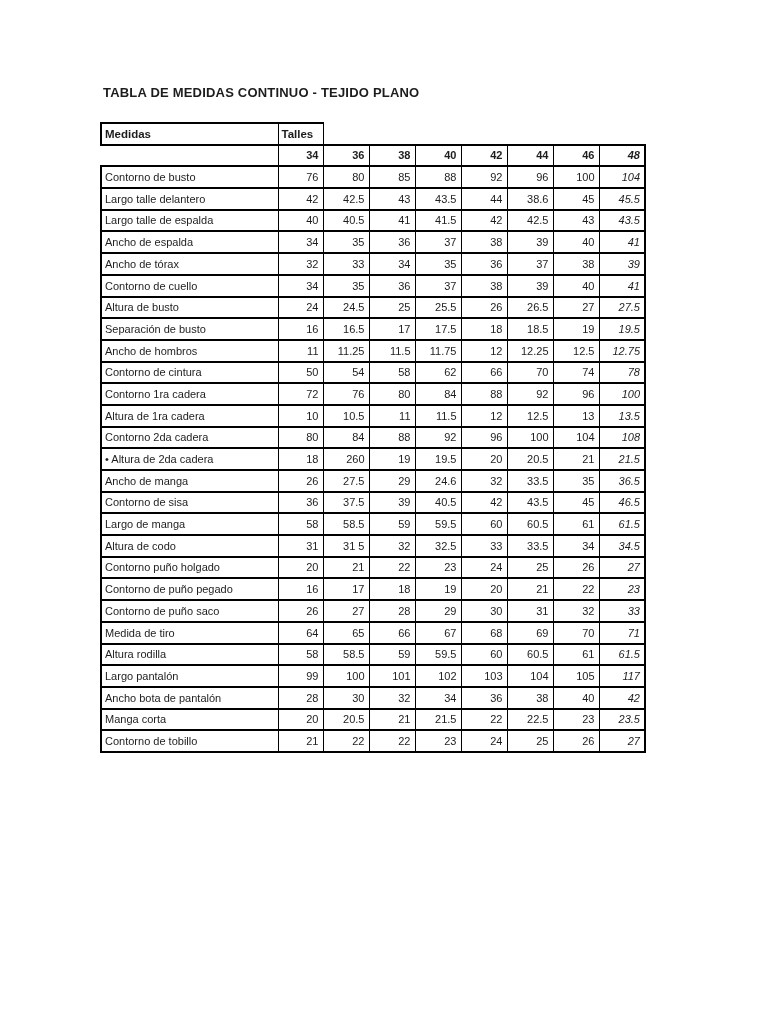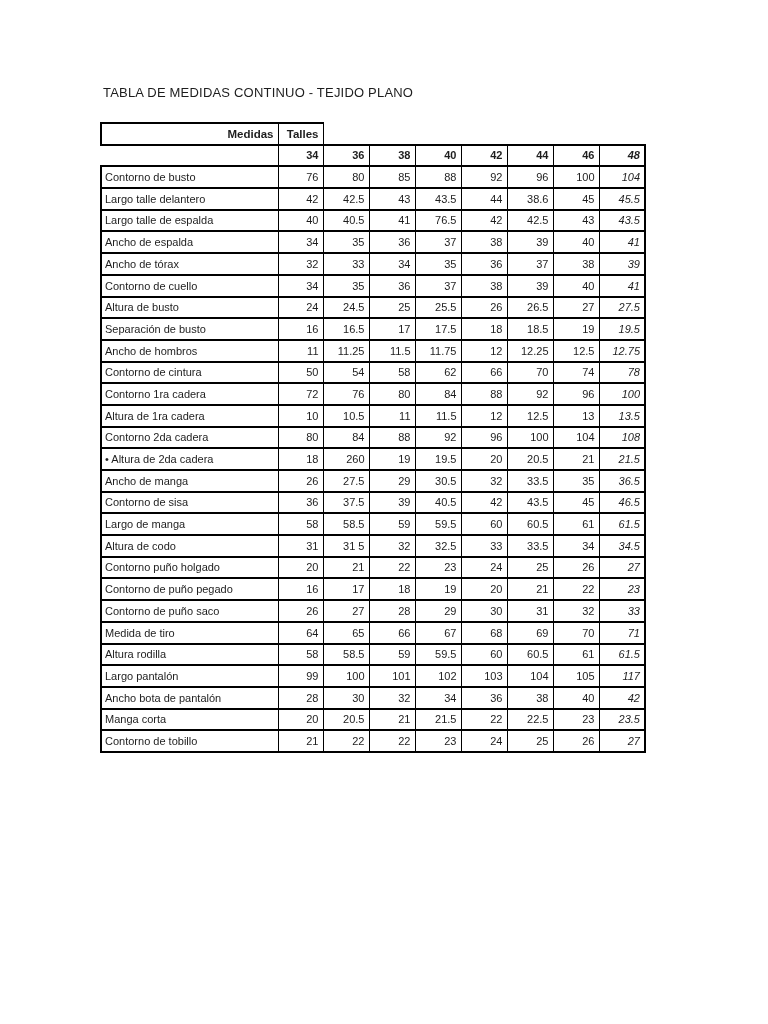--- a/index.html
+++ b/index.html
@@ -15,21 +15,21 @@
     font-family: "Liberation Sans", sans-serif;
     color: #1d1d1d;
     overflow: hidden;
   }
   .title {
     position: absolute;
     left: 103px;
     top: 85px;
     margin: 0;
     font-size: 13px;
-    font-weight: normal;
+    font-weight: bold;
     letter-spacing: 0.2px;
     color: #1d1d1d;
     white-space: nowrap;
   }
   table.measures {
     position: absolute;
     left: 100px;
     top: 122px;
     border-collapse: collapse;
     table-layout: fixed;
@@ -55,21 +55,21 @@
   table.measures td.num {
     text-align: right;
   }
   table.measures td.size {
     font-weight: bold;
     text-align: right;
   }
   table.measures td.hdr {
     font-weight: bold;
     font-size: 11.5px;
-    text-align: right;
+    text-align: left;
   }
   table.measures td.last {
     border-right-width: 2px;
     font-style: italic;
   }
   table.measures td.blank {
     border: none;
   }
 </style>
 </head>
@@ -130,21 +130,21 @@
           <td class="num">44</td>
           <td class="num">38.6</td>
           <td class="num">45</td>
           <td class="num last">45.5</td>
         </tr>
         <tr>
           <td class="lbl">Largo talle de espalda</td>
           <td class="num">40</td>
           <td class="num">40.5</td>
           <td class="num">41</td>
-          <td class="num">76.5</td>
+          <td class="num">41.5</td>
           <td class="num">42</td>
           <td class="num">42.5</td>
           <td class="num">43</td>
           <td class="num last">43.5</td>
         </tr>
         <tr>
           <td class="lbl">Ancho de espalda</td>
           <td class="num">34</td>
           <td class="num">35</td>
           <td class="num">36</td>
@@ -262,21 +262,21 @@
           <td class="num">20</td>
           <td class="num">20.5</td>
           <td class="num">21</td>
           <td class="num last">21.5</td>
         </tr>
         <tr>
           <td class="lbl">Ancho de manga</td>
           <td class="num">26</td>
           <td class="num">27.5</td>
           <td class="num">29</td>
-          <td class="num">30.5</td>
+          <td class="num">24.6</td>
           <td class="num">32</td>
           <td class="num">33.5</td>
           <td class="num">35</td>
           <td class="num last">36.5</td>
         </tr>
         <tr>
           <td class="lbl">Contorno de sisa</td>
           <td class="num">36</td>
           <td class="num">37.5</td>
           <td class="num">39</td>

